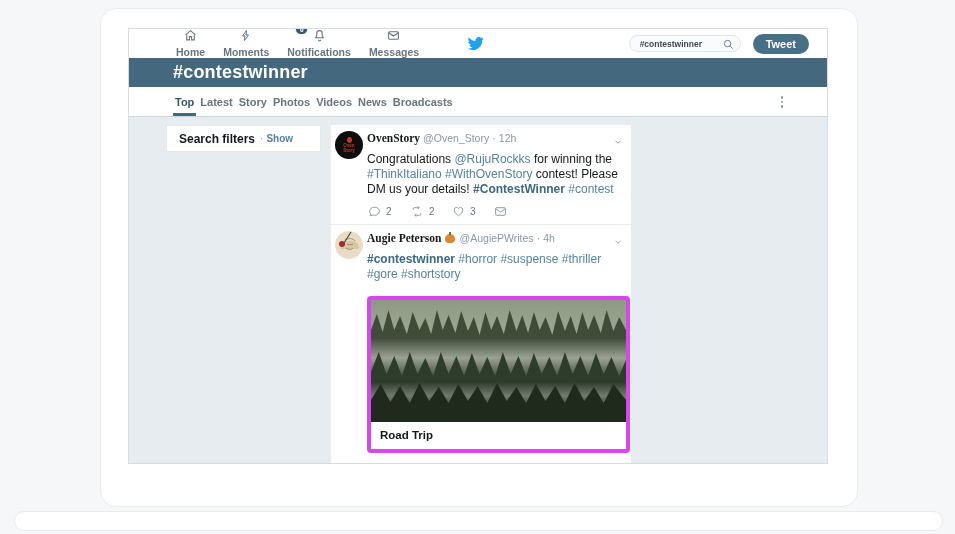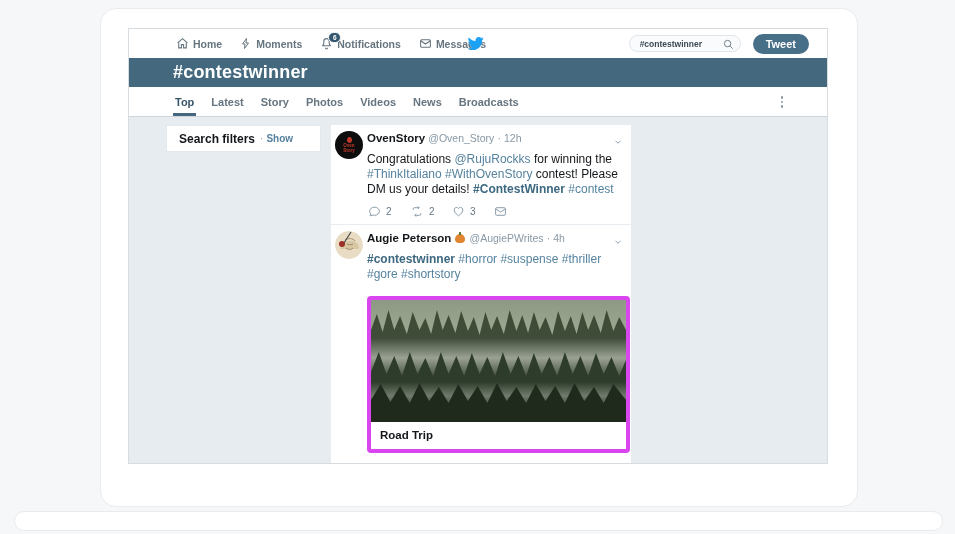--- a/index.html
+++ b/index.html
@@ -22,21 +22,21 @@
   .app{
     position:absolute;left:128px;top:28px;width:700px;height:436px;
     border:1px solid #d7dce0;background:#e6ecf0;overflow:hidden;box-sizing:border-box;
   }
   
   .topnav{
     position:relative;height:29px;background:#ffffff;
     display:flex;align-items:center;
   }
   .nav-items{display:flex;align-items:center;gap:18px;padding-left:47px;}
-  .nav-item{display:flex;align-items:center;gap:4px;cursor:pointer;position:relative;}
+  .nav-item{display:flex;align-items:center;gap:4px;cursor:pointer;position:relative;flex-direction:column;}
   .nav-item svg{display:block;}
   .nav-label{font-size:10.5px;font-weight:bold;color:#66757f;}
   .badge{
     position:absolute;left:8px;top:-5px;min-width:9px;height:9px;border-radius:6px;
     background:#35586e;color:#fff;font-size:6.5px;font-weight:bold;line-height:9px;
     text-align:center;padding:0 1px;border:1px solid #fff;
   }
   .bird{position:absolute;left:338px;top:6px;}
   .nav-right{position:absolute;right:18px;top:0;height:29px;display:flex;align-items:center;gap:12px;}
   .searchbox{
@@ -53,21 +53,21 @@
     border:none;border-radius:999px;padding:4px 13px;cursor:pointer;font-family:inherit;
   }
   
   .pageheader{
     height:29px;background:#44697e;display:flex;align-items:center;
   }
   .pageheader .title{color:#ffffff;font-size:18px;font-weight:bold;padding-left:44px;letter-spacing:.2px;}
   
   .tabsbar{
     position:relative;height:30px;background:#ffffff;border-bottom:1px solid #cfd6da;
-    display:flex;align-items:center;gap:17px;padding-left:46px;box-sizing:border-box;
+    display:flex;align-items:center;gap:6px;padding-left:46px;box-sizing:border-box;
   }
   .tab{font-size:11px;font-weight:bold;color:#66757f;cursor:pointer;height:100%;display:flex;align-items:center;position:relative;}
   .tab.active{color:#375569;}
   .tab.active::after{content:"";position:absolute;left:-2px;right:-2px;bottom:0;height:3px;background:#44697e;}
   .tabs-more{position:absolute;right:40px;top:7px;cursor:pointer;width:10px;text-align:center;}
   .tabs-more i{display:block;width:2.5px;height:2.5px;border-radius:50%;background:#8899a6;margin:2px auto;}
   
   .bodyarea{position:relative;height:348px;overflow:hidden;}
   .filters-card{
     position:absolute;left:37px;top:8px;width:155px;height:27px;background:#ffffff;
@@ -76,21 +76,21 @@
   .filters-title{font-size:12px;font-weight:bold;color:#14171a;}
   .filters-sep{font-size:10px;color:#8899a6;margin:0 3px 0 5px;}
   .filters-show{font-size:10px;color:#55829e;cursor:pointer;font-weight:bold;}
   
   .feed{position:absolute;left:202px;top:8px;width:300px;height:420px;background:#ffffff;box-sizing:border-box;}
   .tweet{position:relative;padding:6px 9px 6px 4px;display:flex;}
   .tweet + .tweet{border-top:1px solid #e6ecf0;}
   .avatar{width:28px;height:28px;border-radius:50%;flex:0 0 28px;overflow:hidden;position:relative;}
   .tw-content{margin-left:4px;flex:1;min-width:0;}
   .nameline{font-size:11px;line-height:14px;white-space:nowrap;}
-  .tw-name{font-weight:bold;color:#14171a;font-size:11.5px;}
+  .tw-name{font-weight:bold;color:#14171a;font-size:11.5px;font-family:Liberation Serif, serif;}
   .tw-handle,.tw-time,.tw-sep{color:#8899a6;font-size:10.5px;}
   .chev{position:absolute;right:8px;top:8px;cursor:pointer;}
   .tw-text{font-size:12px;line-height:15px;color:#14171a;margin-top:7px;word-wrap:break-word;}
   .lnk{color:#55829e;cursor:pointer;}
   .lnk.bold{font-weight:bold;color:#3d6880;}
   
   .pumpkin{display:inline-block;width:10px;height:9px;background:#e0862e;border-radius:5px 5px 4px 4px;position:relative;vertical-align:-1px;margin:0 1px;}
   .pumpkin::before{content:"";position:absolute;left:4px;top:-2px;width:2px;height:3px;background:#5c7a3b;}
   
   .link-card{border:4px solid #d946ef;border-radius:4px;overflow:hidden;margin-top:14px;width:255px;cursor:pointer;}

